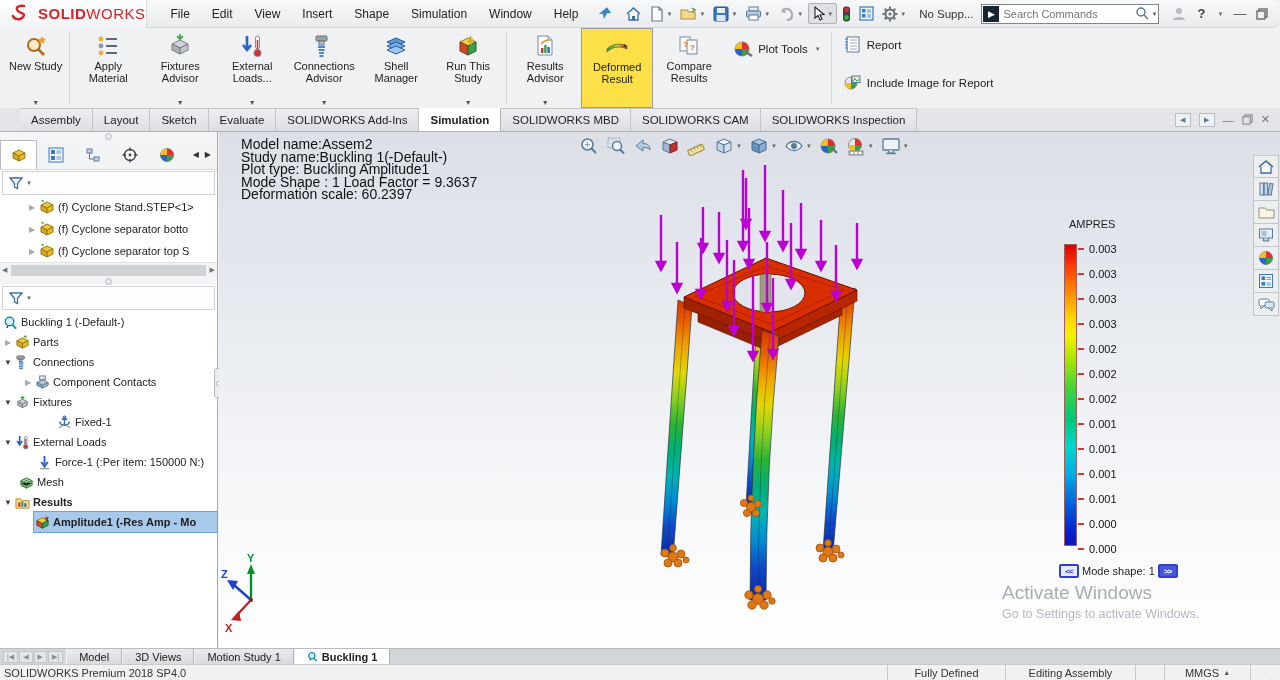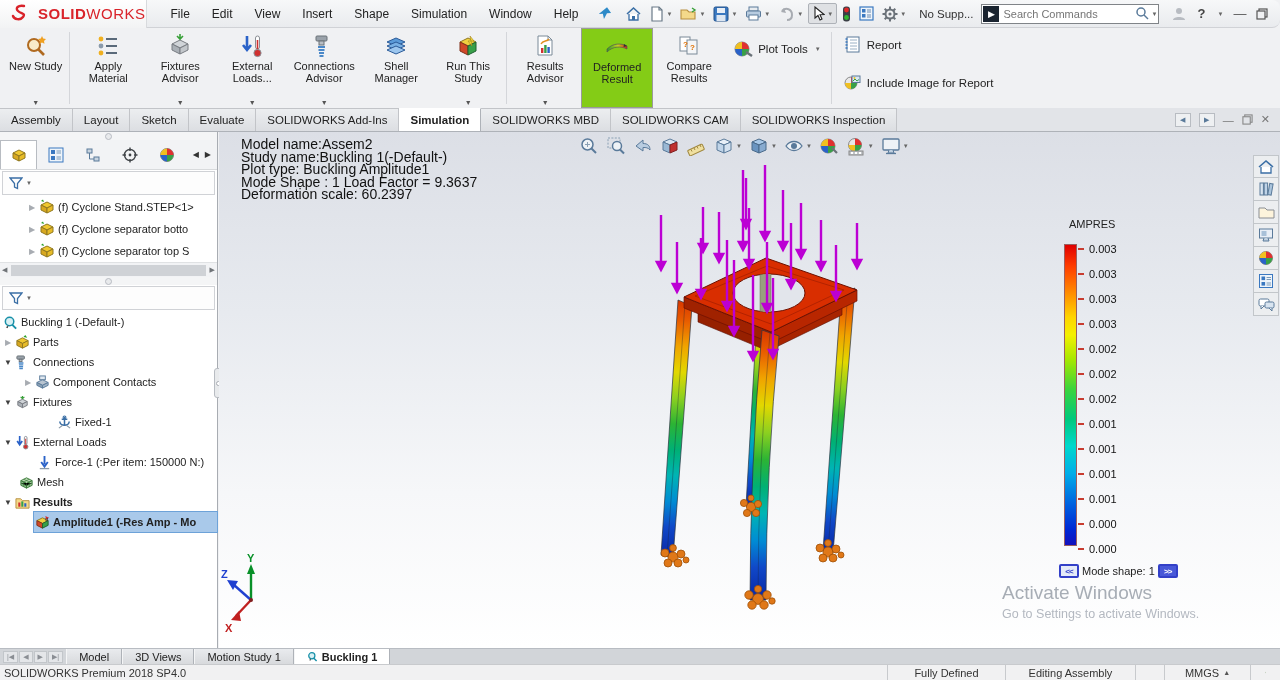--- a/index.html
+++ b/index.html
@@ -29,30 +29,30 @@
   .wglyph { font-size:13px; color:#555; }
   .help-q { font-size:13px; font-weight:bold; color:#444; }
 
   
   .ribbon { position:absolute; left:0; top:28px; width:1280px; height:80px; background:#f0f1f3; display:flex; align-items:stretch; padding-left:4px; }
   .rbtn { position:relative; display:flex; flex-direction:column; align-items:center; justify-content:flex-start;
     padding:6px 5px 12px; max-width:72px; min-width:44px; }
   .rbtn .ric { width:24px; height:24px; margin-bottom:2px; }
   .rbtn .rlbl { font-size:11px; line-height:12px; text-align:center; color:#222; }
   .rbtn .drop { position:absolute; bottom:2px; left:50%; transform:translateX(-50%); font-size:7px; color:#555; }
-  .rbtn.pressed { background:#84cc16; border:1px solid #9a9a9a; }
+  .rbtn.pressed { background:#fde047; border:1px solid #9a9a9a; }
   .rsep { width:1px; background:#d4d6da; margin:4px 2px; }
   .plot-tools { display:flex; align-items:center; gap:5px; height:26px; margin-top:8px; padding:0 8px; }
   .plot-tools .rlbl { font-size:11.5px; }
   .report-col { display:flex; flex-direction:column; justify-content:flex-start; gap:21px; padding:8px 10px; }
   .report-item { display:flex; align-items:center; gap:6px; font-size:11.5px; }
 
   
   .cm-tabs { position:absolute; left:0; top:108px; width:1280px; height:24px; background:#e2e4e8;
-    display:flex; align-items:stretch; border-bottom:1px solid #aeb2b8; }
+    display:flex; align-items:stretch; border-bottom:1px solid #aeb2b8;padding-left:20px; }
   .cmtab { display:flex; align-items:center; padding:0 11px; font-size:11.5px; color:#222;
     border-right:1px solid #c2c4c8; background:linear-gradient(#eceef0,#dcdee2); border-top:1px solid #c2c4c8;}
   .cmtab.active { background:#fff; font-weight:bold; border-right:1px solid #aeb2b8; border-top:1px solid #fff;}
   .cm-right { margin-left:auto; display:flex; align-items:center; gap:8px; padding-right:10px; background:transparent; border-top:none;}
   .mini-nav { width:16px; height:14px; border:1px solid #b8bcc2; background:#eef0f2; display:flex; align-items:center; justify-content:center; font-size:7px; color:#5a7a9a; }
   .cm-glyph { font-size:11px; color:#777; }
 
   
   .main { position:absolute; left:0; top:132px; width:1280px; height:516px; }
   .left-panel { position:absolute; left:0; top:0; width:218px; height:516px; background:#fff; border-right:1px solid #a8acb2; }

